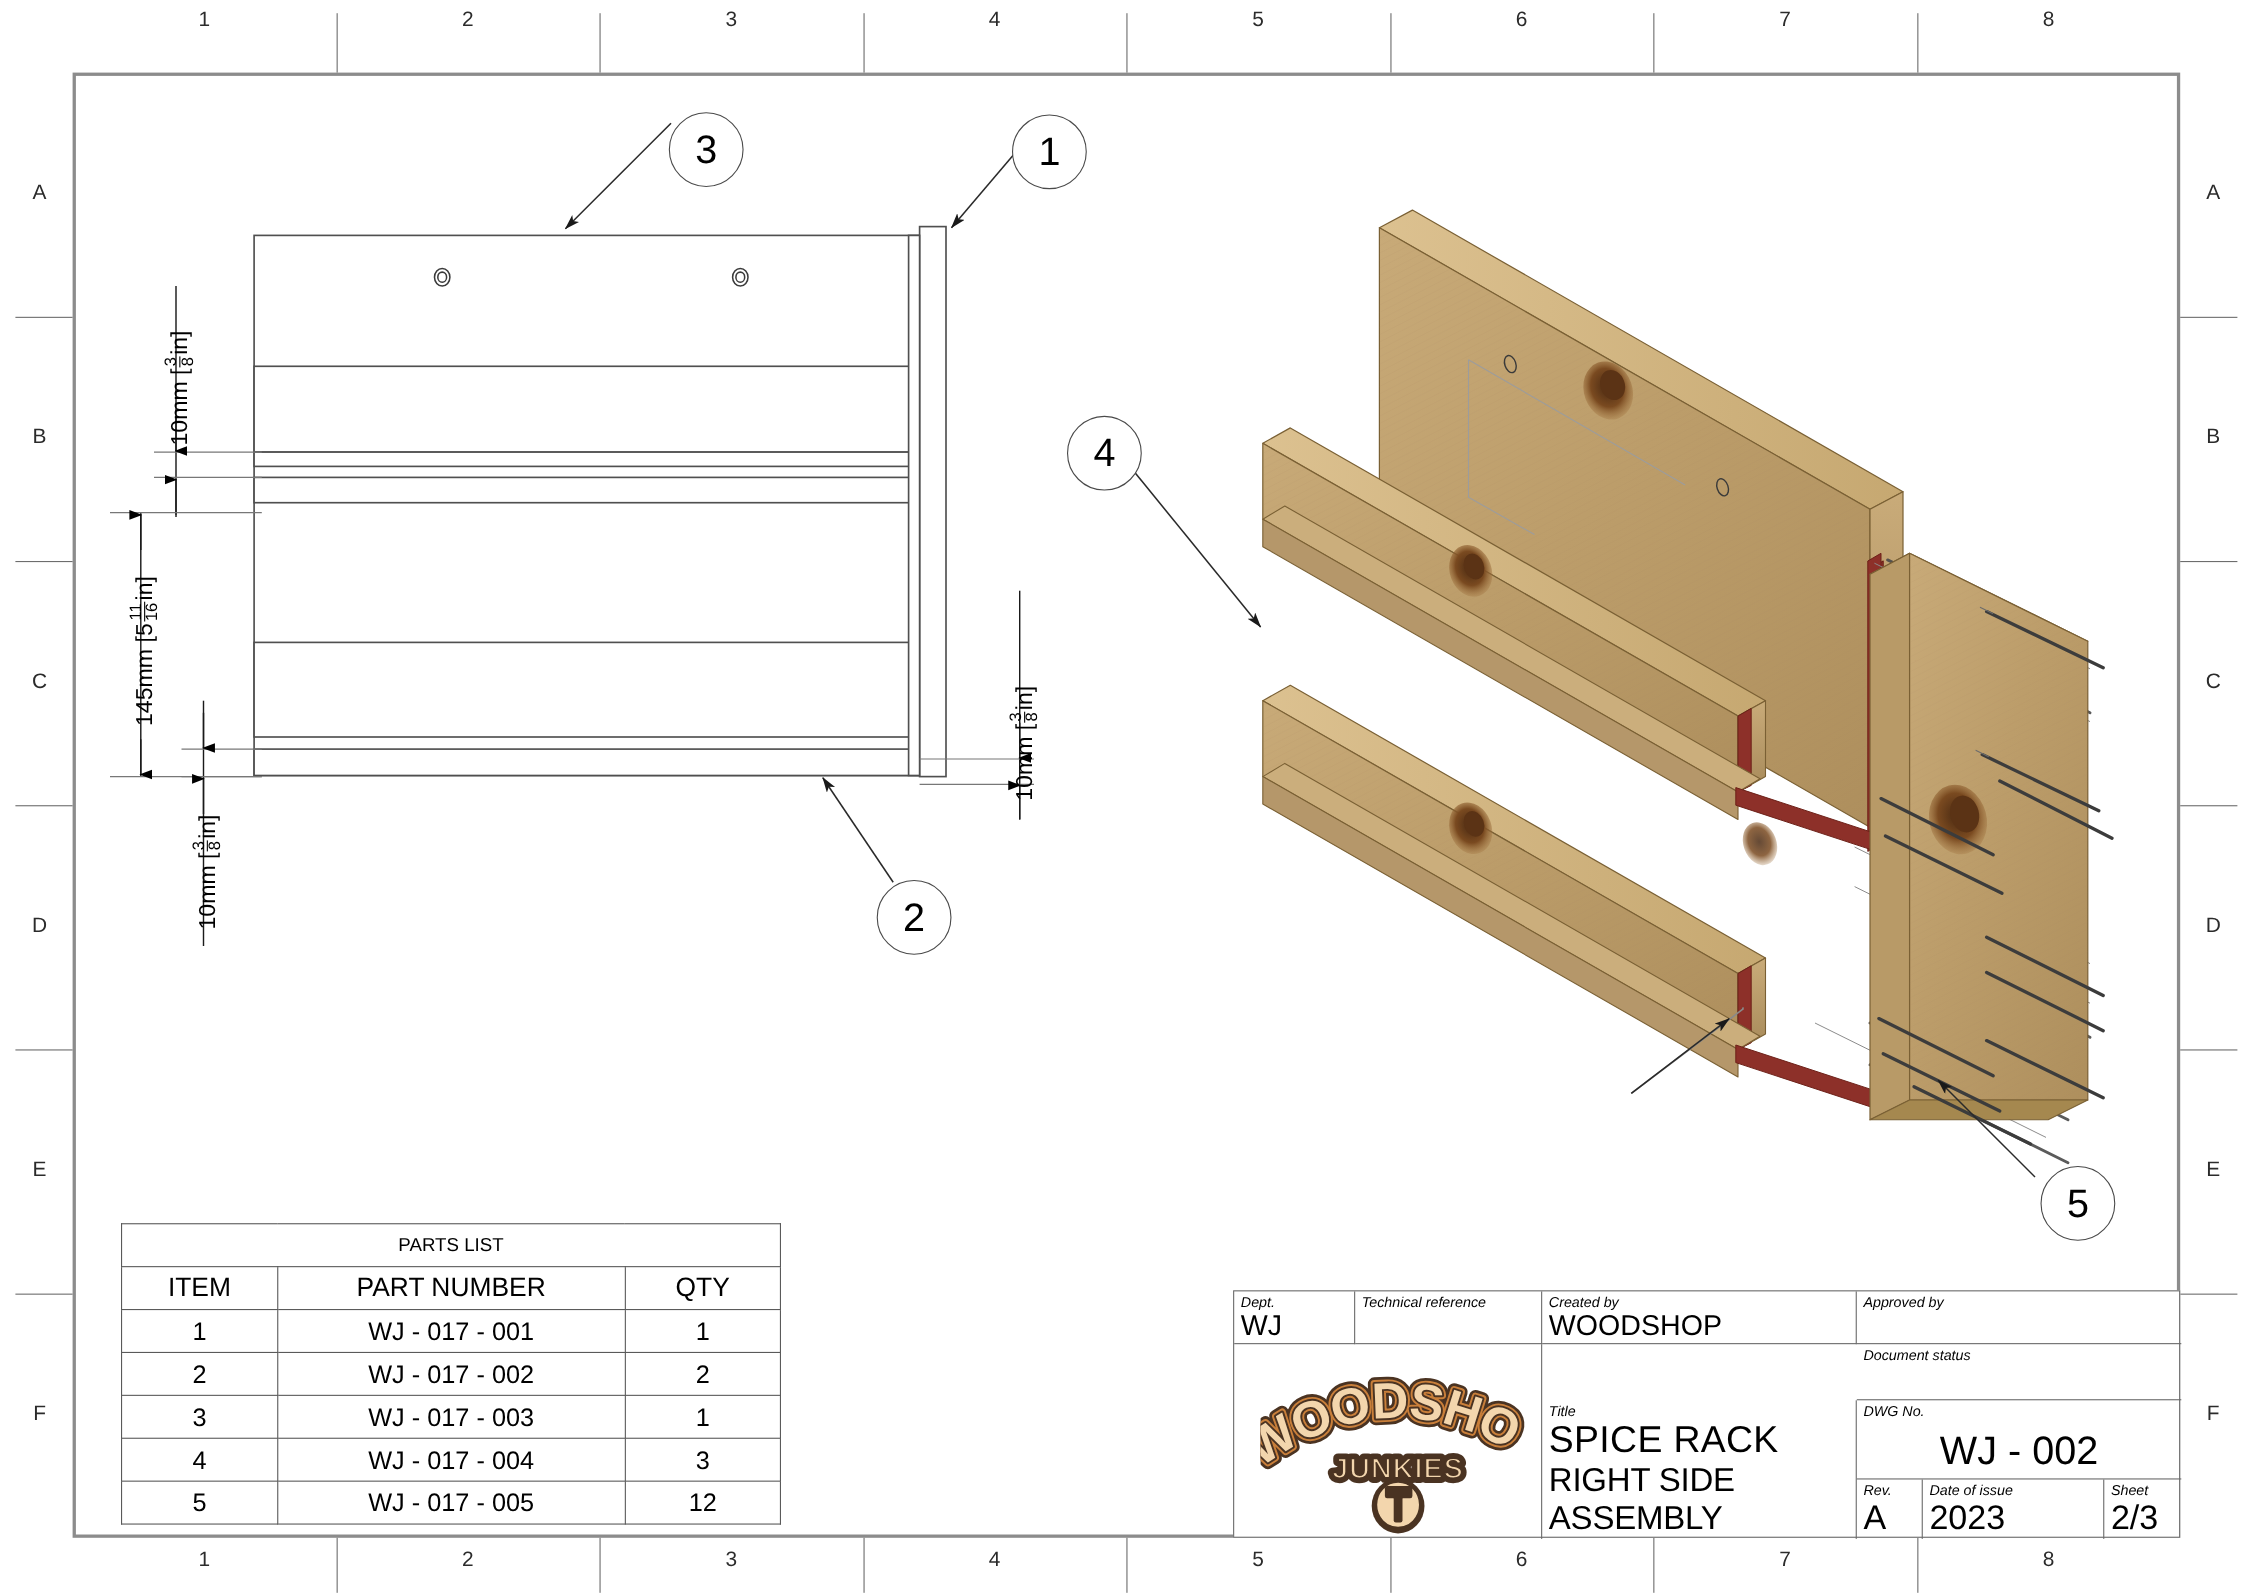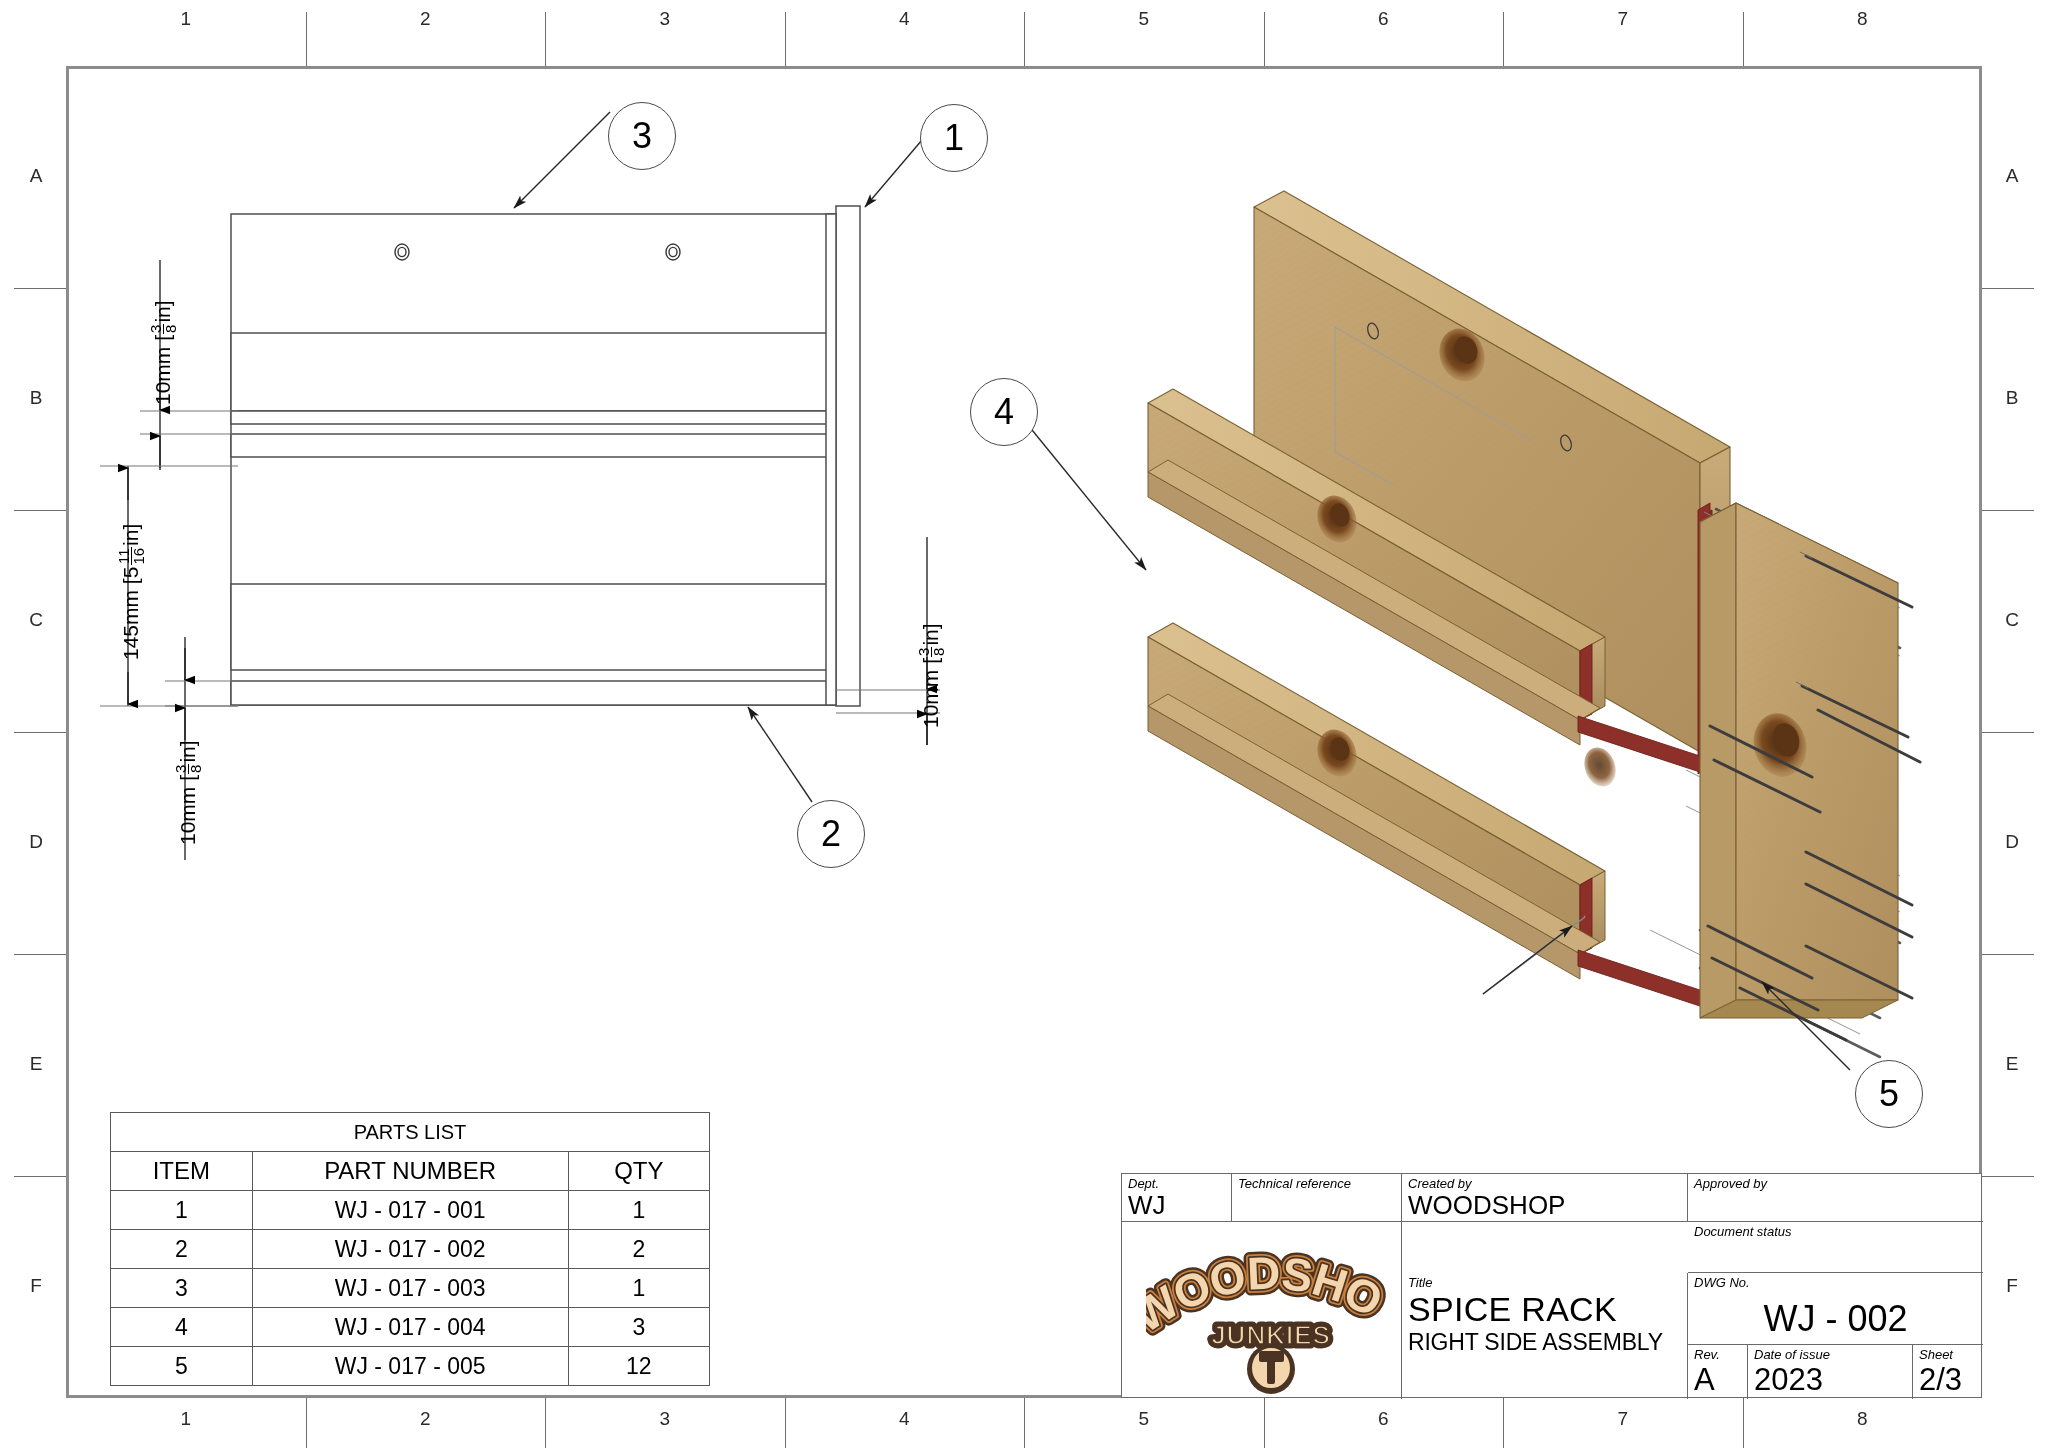--- a/index.html
+++ b/index.html
@@ -112,21 +112,21 @@
   }
   .parts-list td, .parts-list th {
     border: 1.4px solid #5a5a5a;
     text-align: center;
     padding: 4px 2px;
     font-weight: normal;
     color: #000;
     height: 30px;
     font-family: "Liberation Sans", sans-serif;
   }
-  .parts-list .title-cell { font-size: 20px; text-align: center; }
+  .parts-list .title-cell { font-size: 17px; text-align: center; }
   .parts-list .hdr td { font-size: 24px; }
   .col-item { width: 140px; }
   .col-part { width: 320px; }
   .col-qty  { width: 140px; }
 
   
   .titleblock {
     position: absolute;
     left: 1121px;
     top: 1173px;
@@ -153,21 +153,21 @@
   }
   .tb-val {
     font-size: 26px;
     color: #000;
     line-height: 1.15;
     font-family: "Liberation Sans", sans-serif;
   }
   .tb-val.big { font-size: 31px; }
   .tb-val.huge { font-size: 36px; text-align: center; }
   .tb-val.title1 { font-size: 34px; letter-spacing: .3px;}
-  .tb-val.title2 { font-size: 23px; letter-spacing: -0.2px;}
+  .tb-val.title2 { font-size: 30px; letter-spacing: -0.2px;}
 
   
   .logo-wrap {
     position: absolute;
     left: 1146px;
     top: 1247px;
     width: 250px;
     height: 150px;
   }
 </style>

